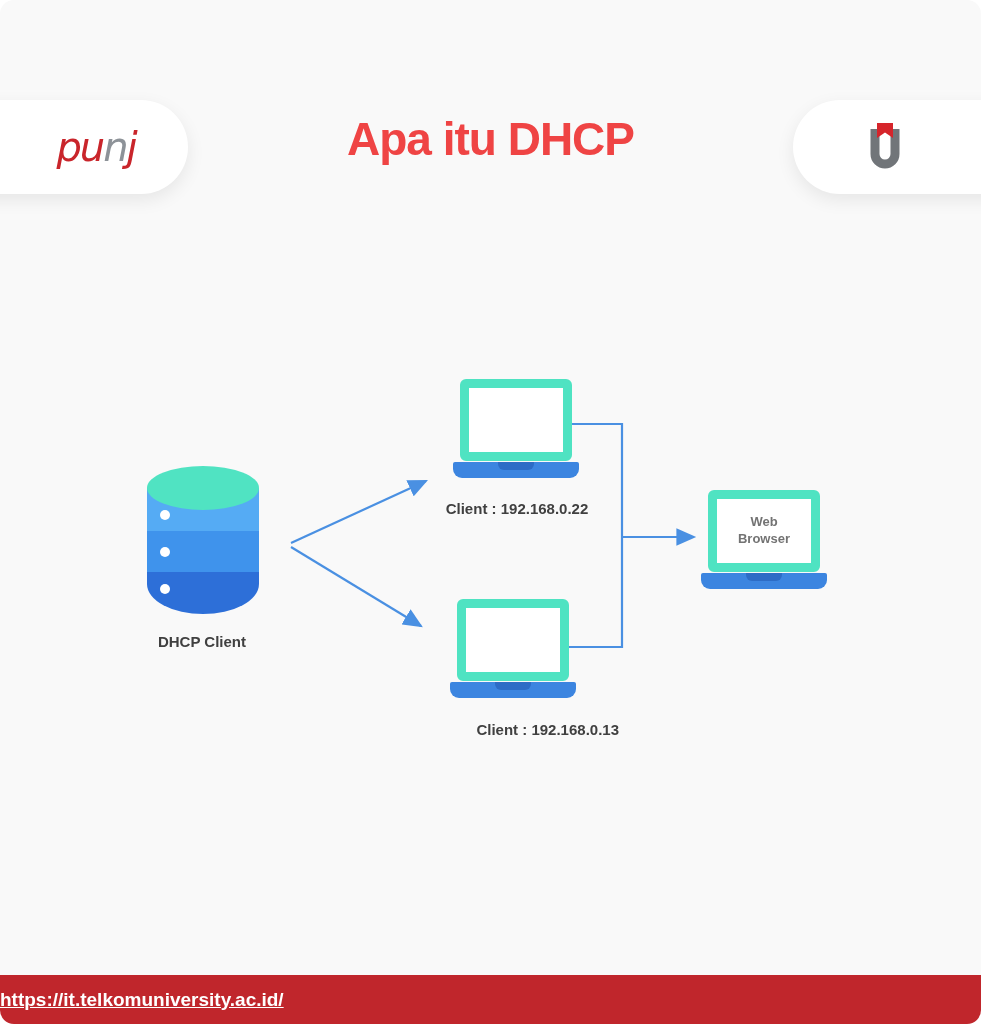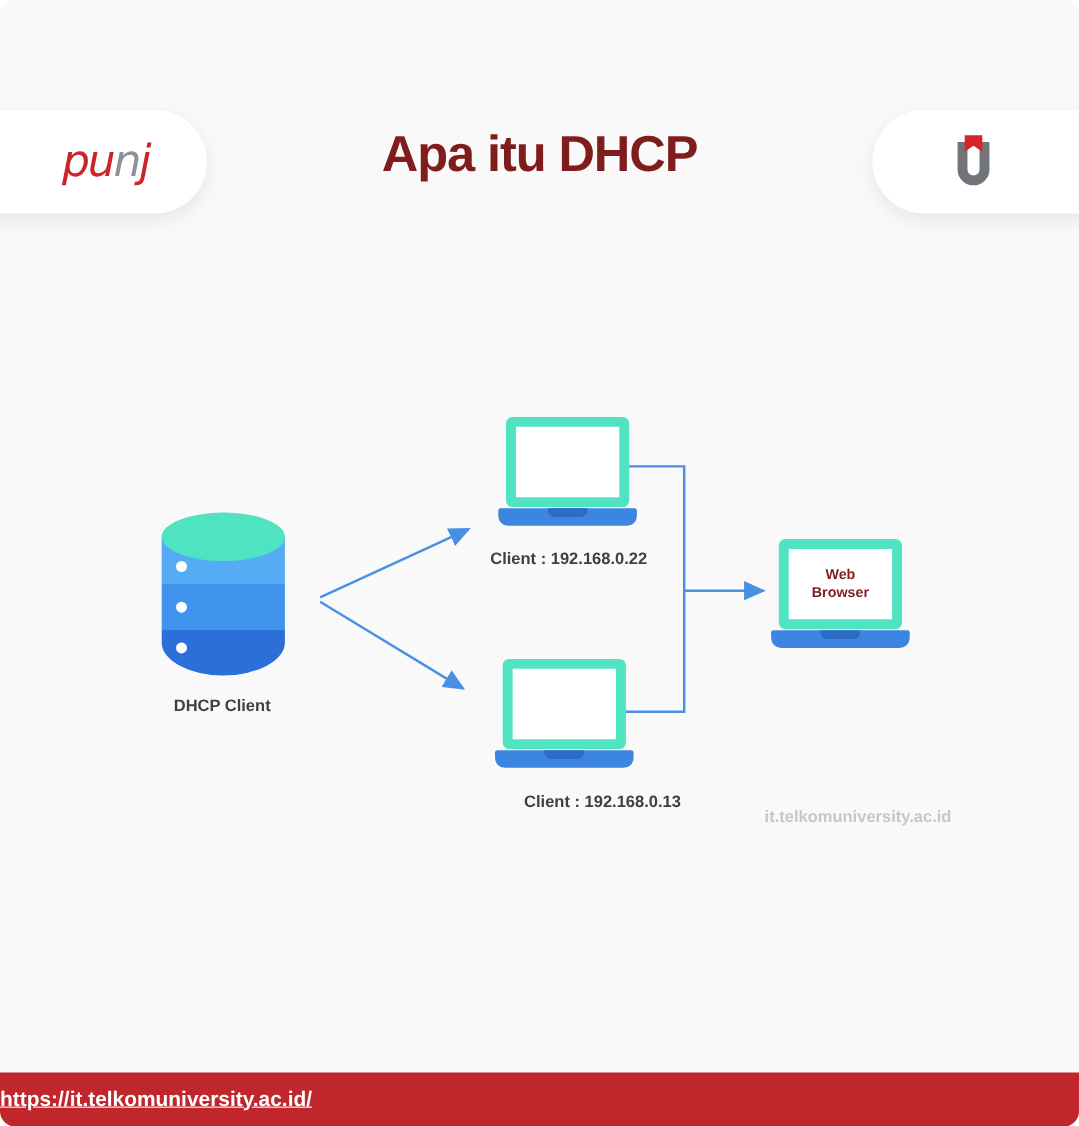--- a/index.html
+++ b/index.html
@@ -24,21 +24,21 @@
     font-family:"DejaVu Sans", sans-serif;
     font-style:italic; font-weight:400; font-size:40px; letter-spacing:-2px;
     line-height:1;
   }
   .puti-red  { color:#c9252b; }
   .puti-gray { color:#8d9298; }
 
   .page-title {
     position:absolute; top:112px; left:0; width:100%;
     text-align:center; font-size:46px; font-weight:800;
-    color:#7f1d1d; letter-spacing:-1px;
+    color:#ef4444; letter-spacing:-1px;
   }
 
   
   .server { position:absolute; left:147px; top:466px; width:112px; height:152px; }
   .server .body {
     position:absolute; left:0; top:22px; width:112px; height:126px;
     border-radius:0 0 56px 56px / 0 0 30px 30px;
     background:linear-gradient(to bottom,
       #55abf4 0%, #55abf4 34%,
       #3f93ec 34%, #3f93ec 67%,
@@ -63,21 +63,21 @@
   }
   .laptop .base {
     width:126px; height:16px; margin-top:1px; position:relative;
     background:#3c85e0; border-radius:2px 2px 9px 9px;
   }
   .laptop .notch {
     position:absolute; left:50%; top:0; transform:translateX(-50%);
     width:36px; height:8px; background:#2d6cc6; border-radius:0 0 6px 6px;
   }
   .browser-text {
-    font-size:13px; font-weight:700; color:#7f1d1d; text-align:center; line-height:1.3;
+    font-size:13px; font-weight:700; color:#737373; text-align:center; line-height:1.3;
   }
 
   .node-label {
     position:absolute; width:210px; text-align:center;
     font-size:15px; font-weight:700; color:#404040;
   }
   .watermark {
     position:absolute; left:655px; top:734px; width:250px; text-align:center;
     font-size:15px; font-weight:700; color:#c7c7c7;
   }
@@ -157,19 +157,18 @@
       <div class="browser-text">
         <div>Web</div>
         <div>Browser</div>
       </div>
     </div>
     <div class="base">
         <div class="notch"></div>
       </div>
   </div>
 
-  <div class="watermark">it.telkomuniversity.ac.id</div>
 
   <div class="footer">
     <a href="#">https://it.telkomuniversity.ac.id/</a>
   </div>
 
 </div>
 
 </body></html>

